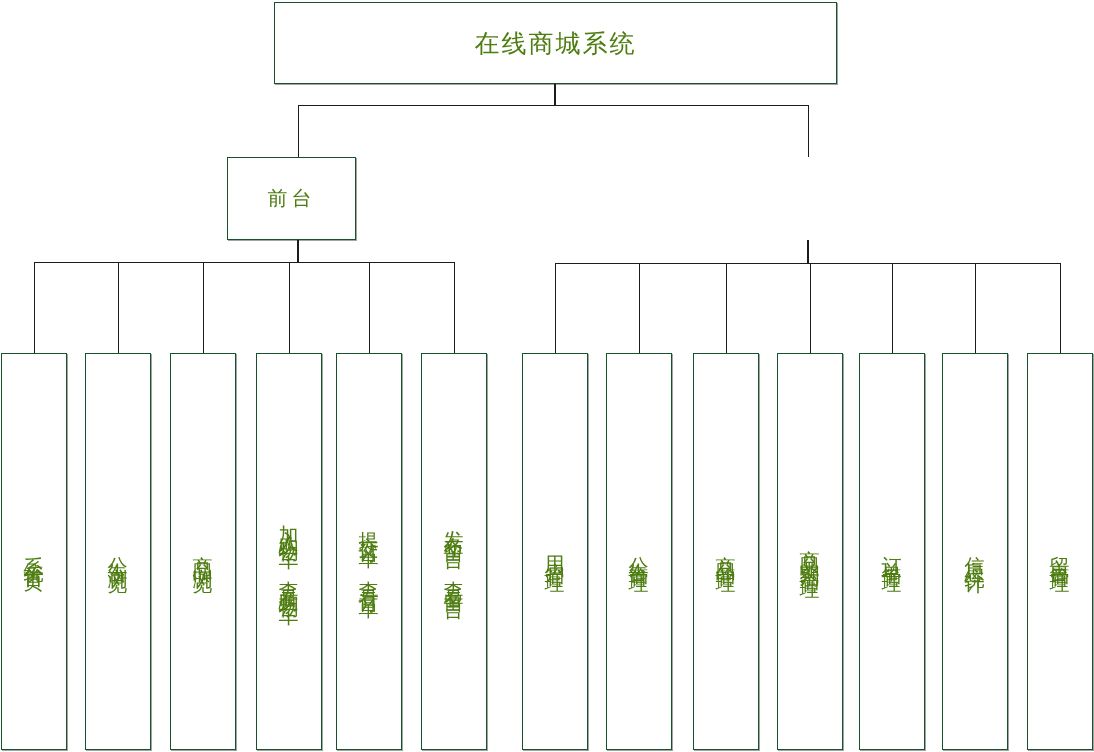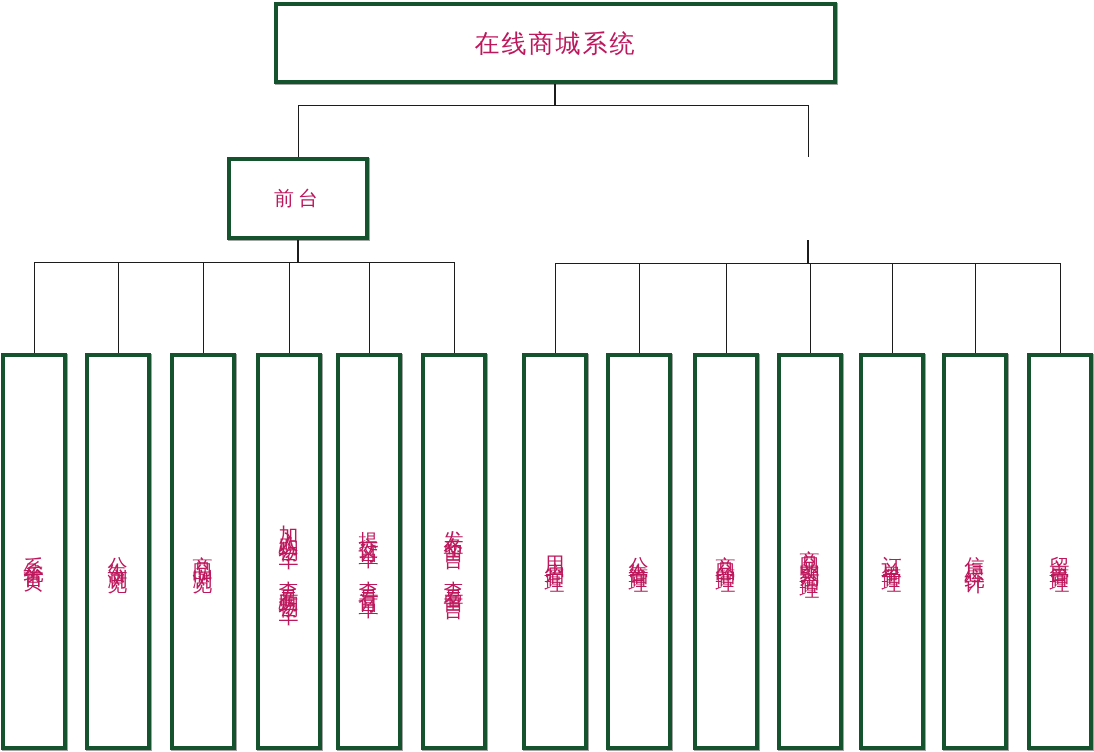--- a/index.html
+++ b/index.html
@@ -12,34 +12,34 @@
     position: relative;
     width: 1094px;
     height: 752px;
     background: #ffffff;
     overflow: hidden;
   }
   .box {
     position: absolute;
     box-sizing: border-box;
     background: #ffffff;
-    border: 4px solid #14532d;
+    border: 1px solid #14532d;
     box-shadow: 1px 1px 0 rgba(90,90,90,0.55);
     display: flex;
     align-items: center;
     justify-content: center;
-    color: #be185d;
+    color: #4d7c0f;
   }
   .box.root {
     left: 274px; top: 2px; width: 563px; height: 82px;
     font-size: 25px;
     letter-spacing: 2px;
   }
   .box.branch {
-    width: 142px; height: 83px;
+    width: 129px; height: 83px;
     font-size: 20px;
     letter-spacing: 4px;
   }
   .box.branch.front { left: 227px; top: 157px; }
   .box.branch.back  { left: 738px; top: 157px; }
   .box.leaf {
     top: 353px;
     width: 66px;
     height: 397px;
     font-size: 20px;

